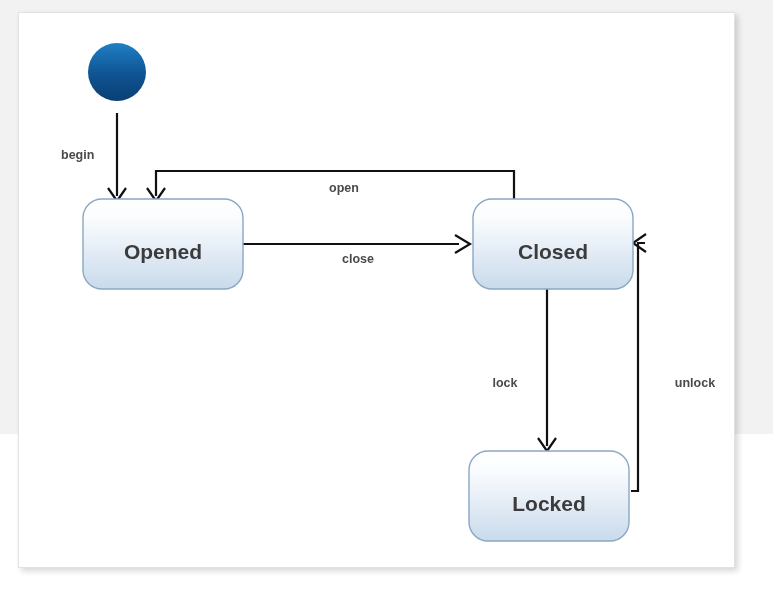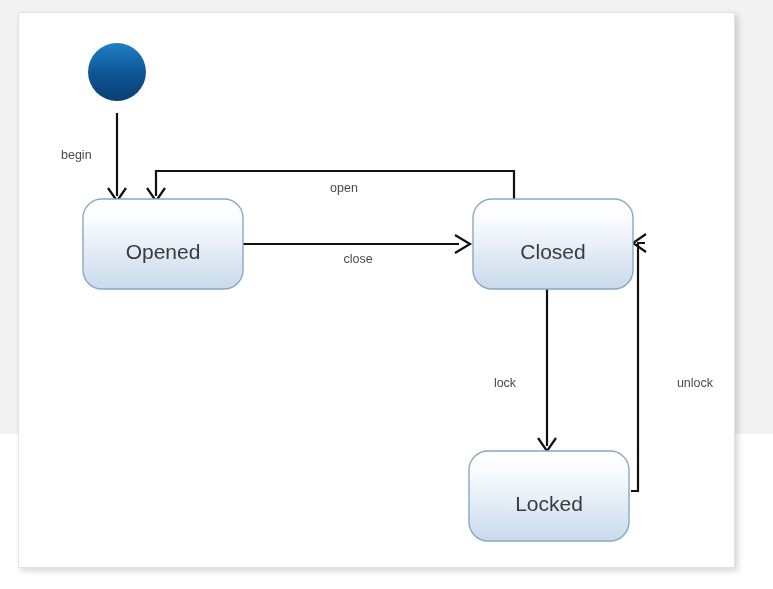--- a/index.html
+++ b/index.html
@@ -11,20 +11,21 @@
     width: 773px;
     height: 589px;
     font-family: "Liberation Sans", "DejaVu Sans", sans-serif;
     overflow: hidden;
   }
   #page-root {
     position: relative;
     width: 773px;
     height: 434px;
     background: #4d7c0f;
+    font-weight: bold;
   }
   
   .backdrop {
     position: absolute;
     inset: 0;
     background: #f2f2f2;
   }
   .canvas {
     position: absolute;
     left: 18px;

